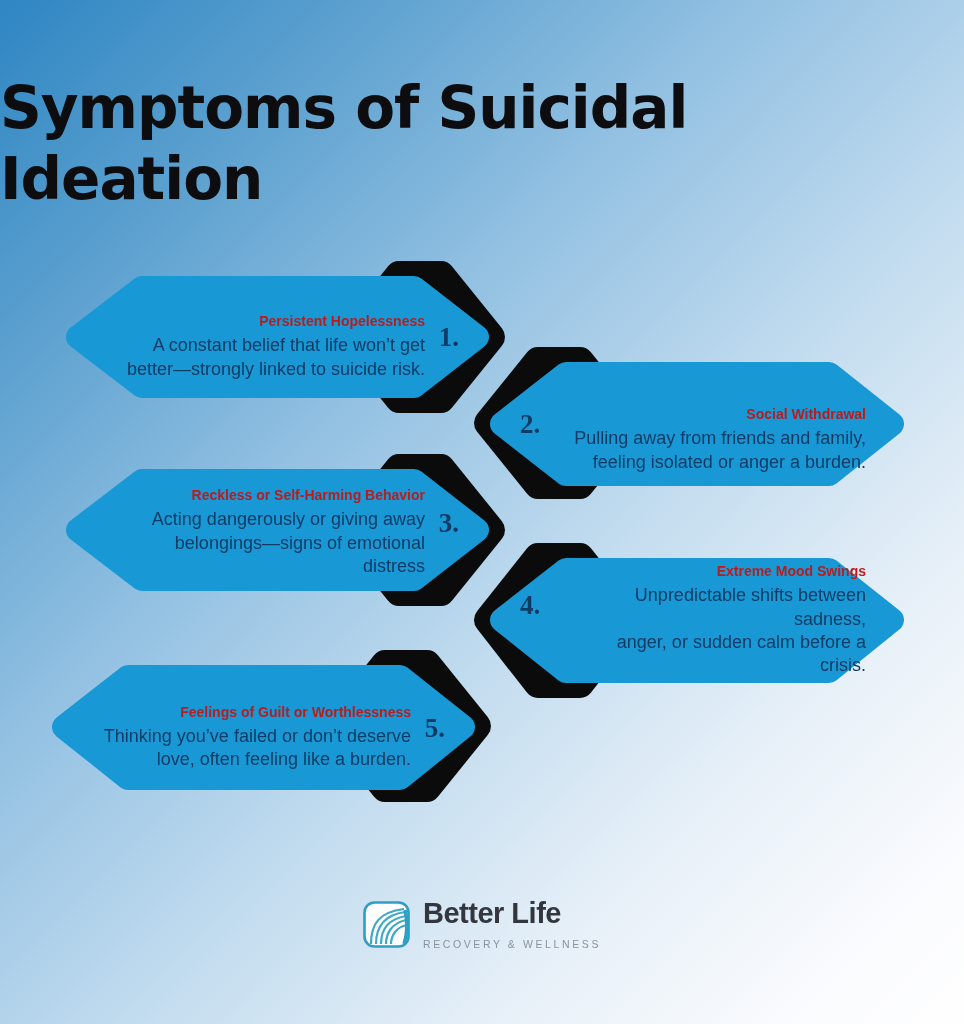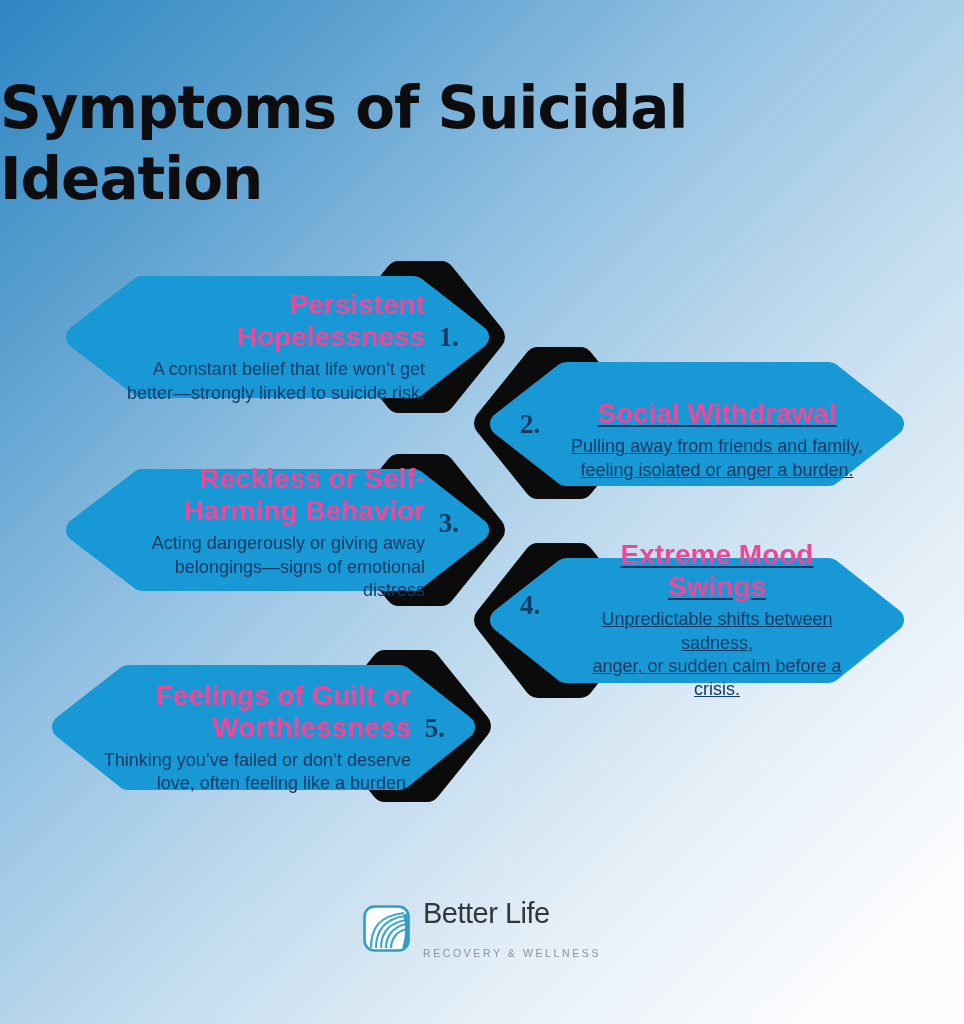--- a/index.html
+++ b/index.html
@@ -23,22 +23,22 @@
   .item svg.shadow-hex { position: absolute; z-index: 0; }
   .item.left  svg.shadow-hex { right: -16px; top: -15px; }
   .item.right svg.shadow-hex { left:  -16px; top: -15px; }
   .item svg.blue-hex { position: absolute; left: 0; top: 0; z-index: 1; }
   .item .content {
     position: absolute; inset: 0; z-index: 2;
     display: flex; flex-direction: column; justify-content: center;
     color: #0f3c66;
   }
   .item.left  .content { text-align: right; padding: 0 64px 0 46px; }
-  .item.right .content { text-align: center;  padding: 12px 38px 0 78px; text-decoration: underline; }
-  .item .sym-title { font-weight: bold; font-size: 28px; color: #ec4899; margin-bottom: 5px; margin-top: 20px; }
+  .item.right .content { text-align: right;  padding: 12px 38px 0 78px; }
+  .item .sym-title { font-weight: bold; font-size: 14px; color: #b91c1c; margin-bottom: 5px; margin-top: 20px; }
   .item .sym-body  { font-size: 18px; line-height: 1.3; white-space: pre-line; }
   .item .num {
     position: absolute; z-index: 2; top: 50%; transform: translateY(-50%);
     font-family: "Liberation Serif", serif;
     font-weight: bold; font-size: 27px; color: #0f3c66;
   }
   .item.left  .num { right: 30px; }
   .item.right .num { left: 30px; }
 
   
@@ -47,25 +47,25 @@
   #item-3 { left: 66px;  top: 469px; width: 423px; height: 108px; }
   #item-4 { left: 490px; top: 558px; width: 414px; height: 93px; }
   #item-5 { left: 52px;  top: 665px; width: 423px; height: 125px; }
 
   .logo {
     position: absolute; left: 50%; top: 898px; transform: translateX(-50%);
     display: flex; align-items: center; gap: 13px;
   }
   .logo-text { display: flex; flex-direction: column; }
   .brand-name {
-    font-size: 29px; font-weight: normal; color: #33373d; line-height: 1.05;
+    font-size: 29px; font-weight: bold; color: #33373d; line-height: 1.05;
     letter-spacing: -0.5px;
   }
   .brand-tagline {
-    font-size: 10.5px; letter-spacing: 2.6px; color: #8b939b; margin-top: 19px;
+    font-size: 10.5px; letter-spacing: 2.6px; color: #8b939b; margin-top: 10px;
   }
 </style>
 </head>
 <body>
 
 <h1 class="main-title">Symptoms of Suicidal
 Ideation</h1>
 
 <div class="item left" id="item-1">
   <svg class="shadow-hex" width="170" height="152" viewBox="0 0 170 152">

